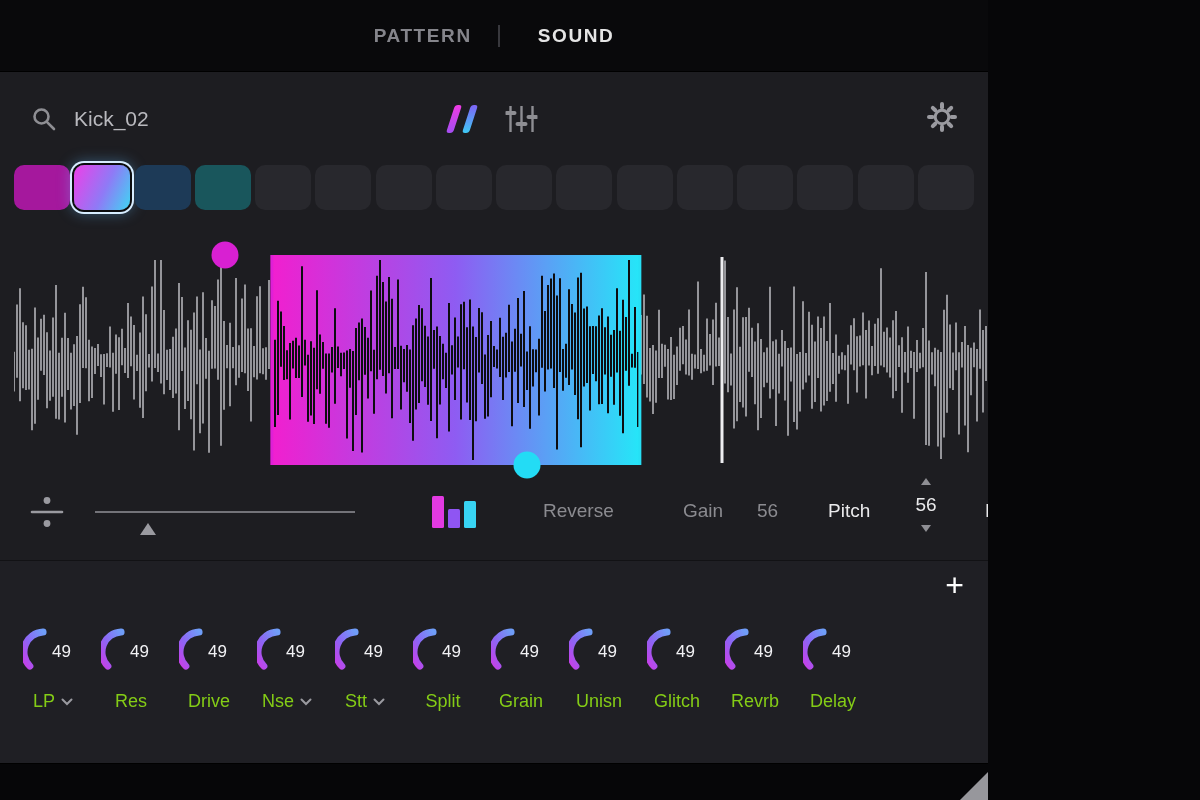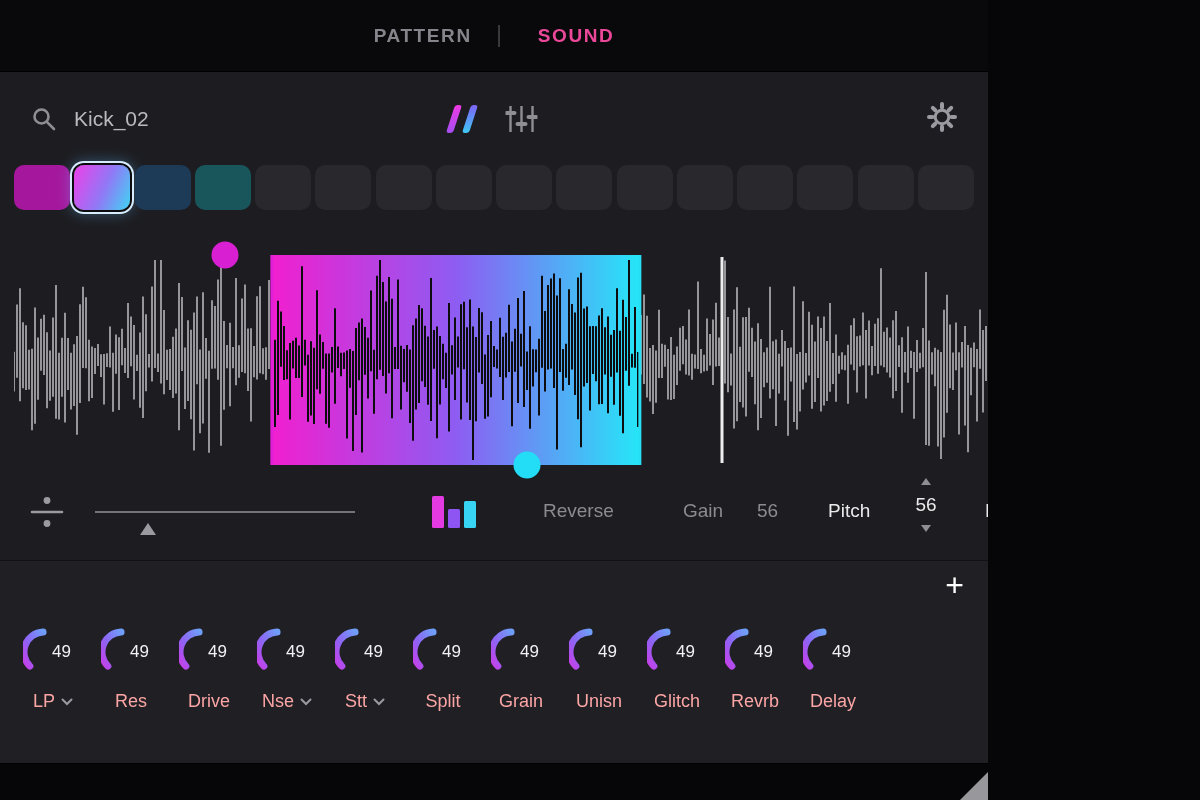--- a/index.html
+++ b/index.html
@@ -3,21 +3,21 @@
 <meta charset="utf-8">
 <style>
   html,body{margin:0;padding:0;background:#060608;}
   body{width:1200px;height:800px;font-family:"Liberation Sans",sans-serif;overflow:hidden;}
   .app{position:relative;width:988px;height:800px;background:#1d1d21;overflow:hidden;}
 
   
   .topbar{position:absolute;top:0;left:0;right:0;height:71px;background:#09090b;
     display:flex;align-items:center;justify-content:center;border-bottom:1px solid #000;}
   .tab{font-size:19px;font-weight:700;letter-spacing:1.6px;color:#85858b;cursor:default;}
-  .tab.active{color:#ec4899;margin-left:12px;}
+  .tab.active{color:#e5e5e5;margin-left:12px;}
   .tab-divider{width:2px;height:22px;background:#38383d;margin:0 26px;}
 
   .main{position:absolute;top:72px;left:0;right:0;height:692px;background:#1d1d21;}
 
   
   .header-row{position:absolute;top:0;left:0;right:0;height:93px;display:flex;align-items:center;padding:12px 30px;box-sizing:border-box;}
   .sample-name{margin-left:16px;font-size:21px;color:#b9b9be;}
   .center-icons{position:absolute;left:50%;top:50%;transform:translate(-50%,-50%);display:flex;align-items:center;gap:32px;}
   .slashes{display:flex;gap:9px;}
   .slash{width:7px;height:28px;border-radius:3px;transform:skewX(-18deg);}
@@ -53,21 +53,21 @@
   .stepper .t-text{margin:9px 0;}
 
   
   .knob-panel{position:absolute;top:488px;left:0;right:0;height:204px;background:#1f1f24;border-top:1px solid #121215;}
   .plus-btn{position:absolute;top:8px;right:24px;font-size:32px;font-weight:300;color:#ffffff;line-height:1;}
   .knob-row{position:absolute;top:62px;left:14px;right:14px;display:flex;}
   .knob{width:78px;display:flex;flex-direction:column;align-items:center;}
   .knob-box{position:relative;width:60px;height:56px;}
   .kval{position:absolute;left:29px;top:19px;font-size:17px;color:#f1f1f4;white-space:nowrap;}
   .klabel-row{margin-top:12px;display:flex;align-items:center;gap:6px;}
-  .klabel{font-size:18px;color:#fca5a5;}
+  .klabel{font-size:18px;color:#84cc16;}
 
   
   .bottombar{position:absolute;left:0;right:0;bottom:0;height:36px;background:#060608;border-top:1px solid #000;}
   .corner{position:absolute;right:0;bottom:0;width:0;height:0;
     border-left:28px solid transparent;border-bottom:28px solid #97979c;}
 </style>
 </head>
 <body>
 
 <div class="app">

